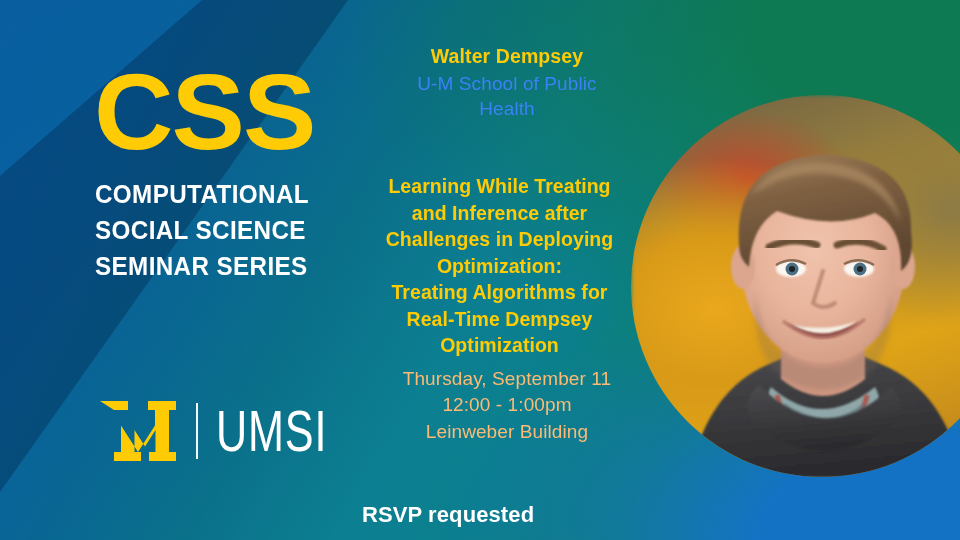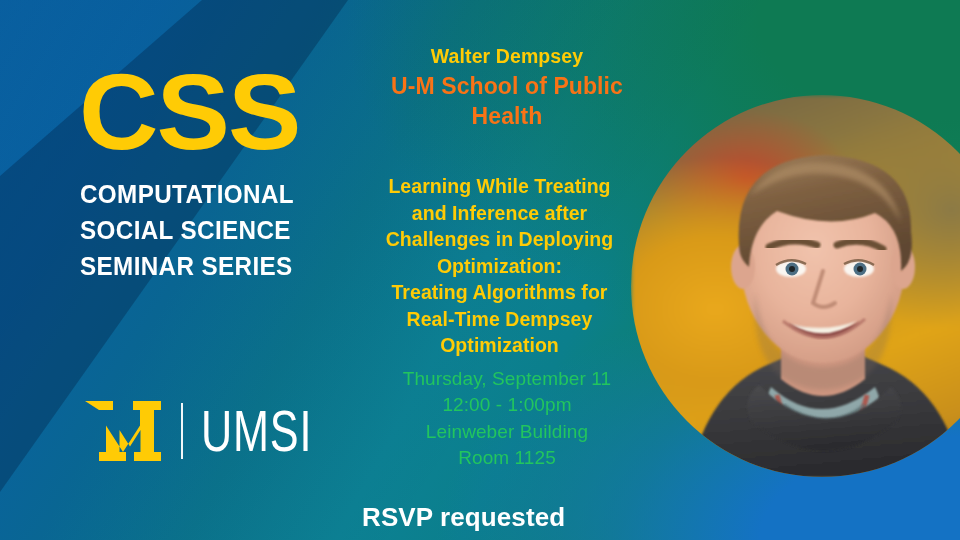--- a/index.html
+++ b/index.html
@@ -37,21 +37,21 @@
     clip-path:polygon(0 176px, 202px 0, 348px 0, 0 492px);
   }
   
   .bg-shade{
     position:absolute;inset:0;
     background:linear-gradient(125deg, rgba(0,20,50,.22) 0%, rgba(0,20,50,.10) 30%, rgba(0,0,0,0) 58%);
   }
 
   
   .left{
-    position:absolute;left:1px;top:0;width:340px;height:400px;
+    position:absolute;left:16px;top:0;width:340px;height:400px;
   }
   .css-logo{
     position:absolute;left:78px;top:62px;
     color:#FFCB05;
     font-size:108px;
     line-height:.92;
     font-weight:bold;
     letter-spacing:-2px;
     transform:scaleX(1.02);
     transform-origin:left top;
@@ -96,37 +96,37 @@
     position:absolute;left:362px;top:16px;width:300px;height:540px;text-align:center;
   }
   .speaker{
     position:absolute;left:0;top:28px;width:290px;
   }
   .speaker-name{
     color:#FFCB05;font-size:19.5px;font-weight:bold;line-height:1.32;
     letter-spacing:.1px;
   }
   .speaker-affil{
-    color:#f97316;font-size:23px;font-weight:bold;line-height:1.33;
+    color:#3b82f6;font-size:19px;font-weight:normal;line-height:1.33;
     letter-spacing:.1px;margin-top:1px;
   }
   .talk-title{
     position:absolute;left:0;top:136px;width:275px;
     color:#FFCB05;font-size:19.5px;font-weight:bold;line-height:1.36;
     letter-spacing:.05px;
     margin-top:21px;
   }
   .details{
     position:absolute;left:0;top:350px;width:290px;
-    color:#22c55e;font-size:19px;font-weight:normal;line-height:1.39;
+    color:#fdba74;font-size:19px;font-weight:normal;line-height:1.39;
     letter-spacing:.1px;
   }
   .rsvp{
     position:absolute;left:0;top:486px;
-    color:#ffffff;font-size:26px;font-weight:bold;letter-spacing:.1px;
+    color:#ffffff;font-size:22px;font-weight:bold;letter-spacing:.1px;
   }
 
   
   .headshot{
     position:absolute;
     left:631px;top:95px;
     width:382px;height:382px;
     border-radius:50%;
     overflow:hidden;
   }
@@ -186,21 +186,20 @@
       <div>Optimization:</div>
       <div>Treating Algorithms for</div>
       <div>Real-Time Dempsey</div>
       <div>Optimization</div>
     </div>
 
     <div class="details">
       <div>Thursday, September 11</div>
       <div>12:00 - 1:00pm</div>
       <div>Leinweber Building</div>
-      <div>Room 1125</div>
     </div>
 
     <div class="rsvp">RSVP requested</div>
   </div>
 
   <div class="headshot" aria-label="Headshot of Walter Dempsey">
     <div class="hs-bg"></div>
     <svg class="hs-svg" viewBox="0 0 382 382" aria-hidden="true">
       <defs>
         <radialGradient id="skin" cx="45%" cy="42%" r="62%">

